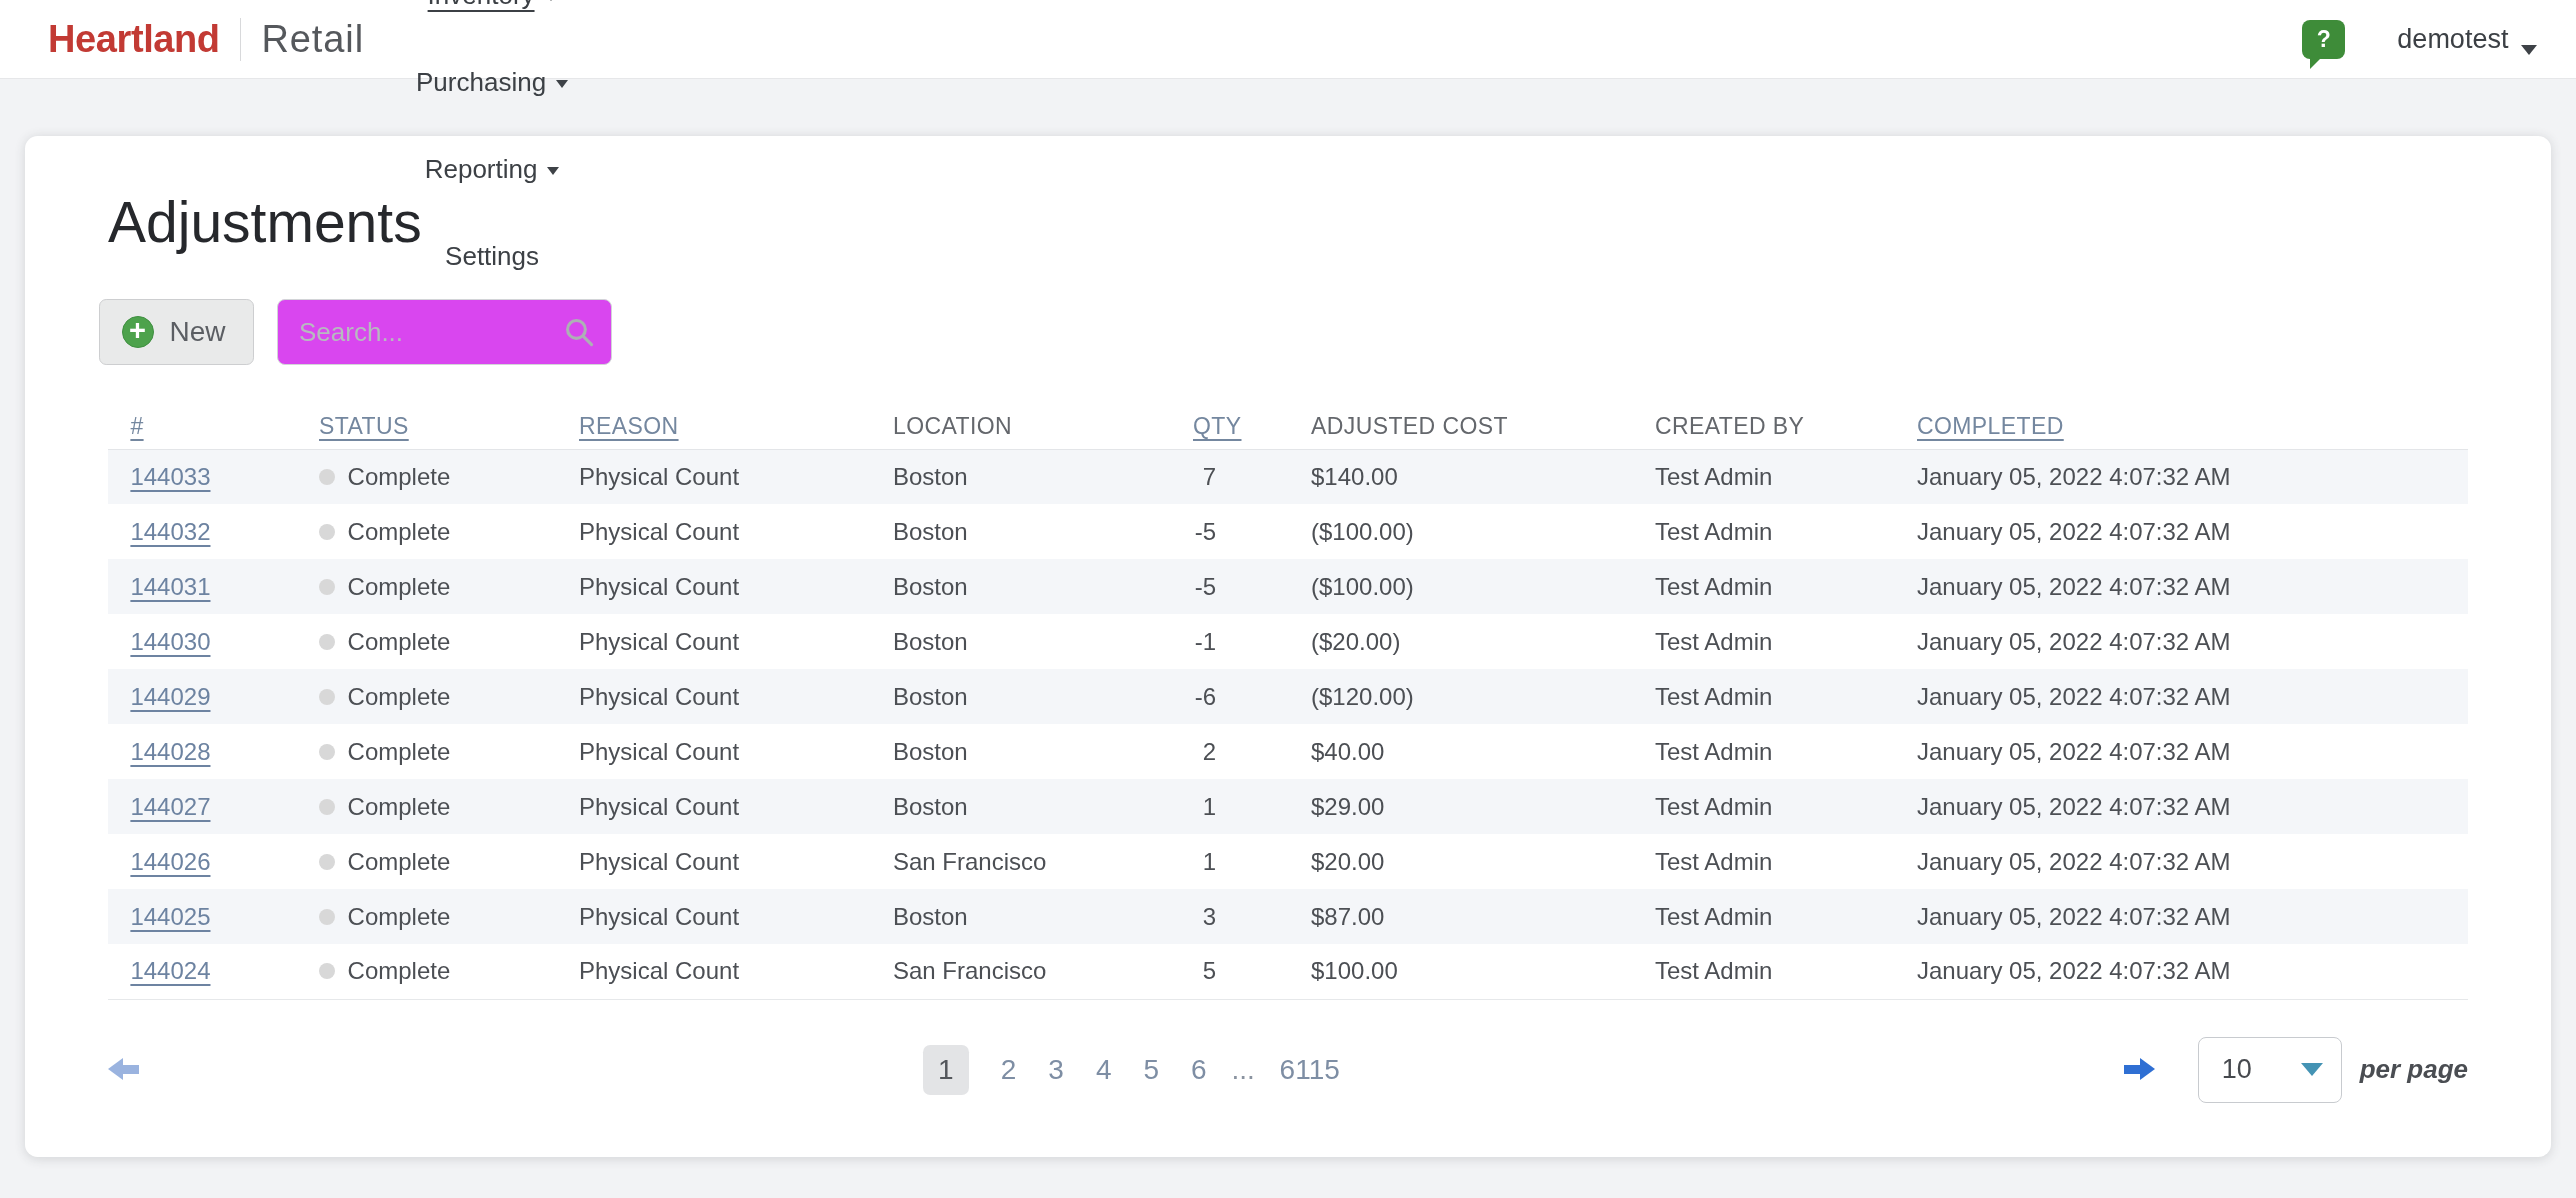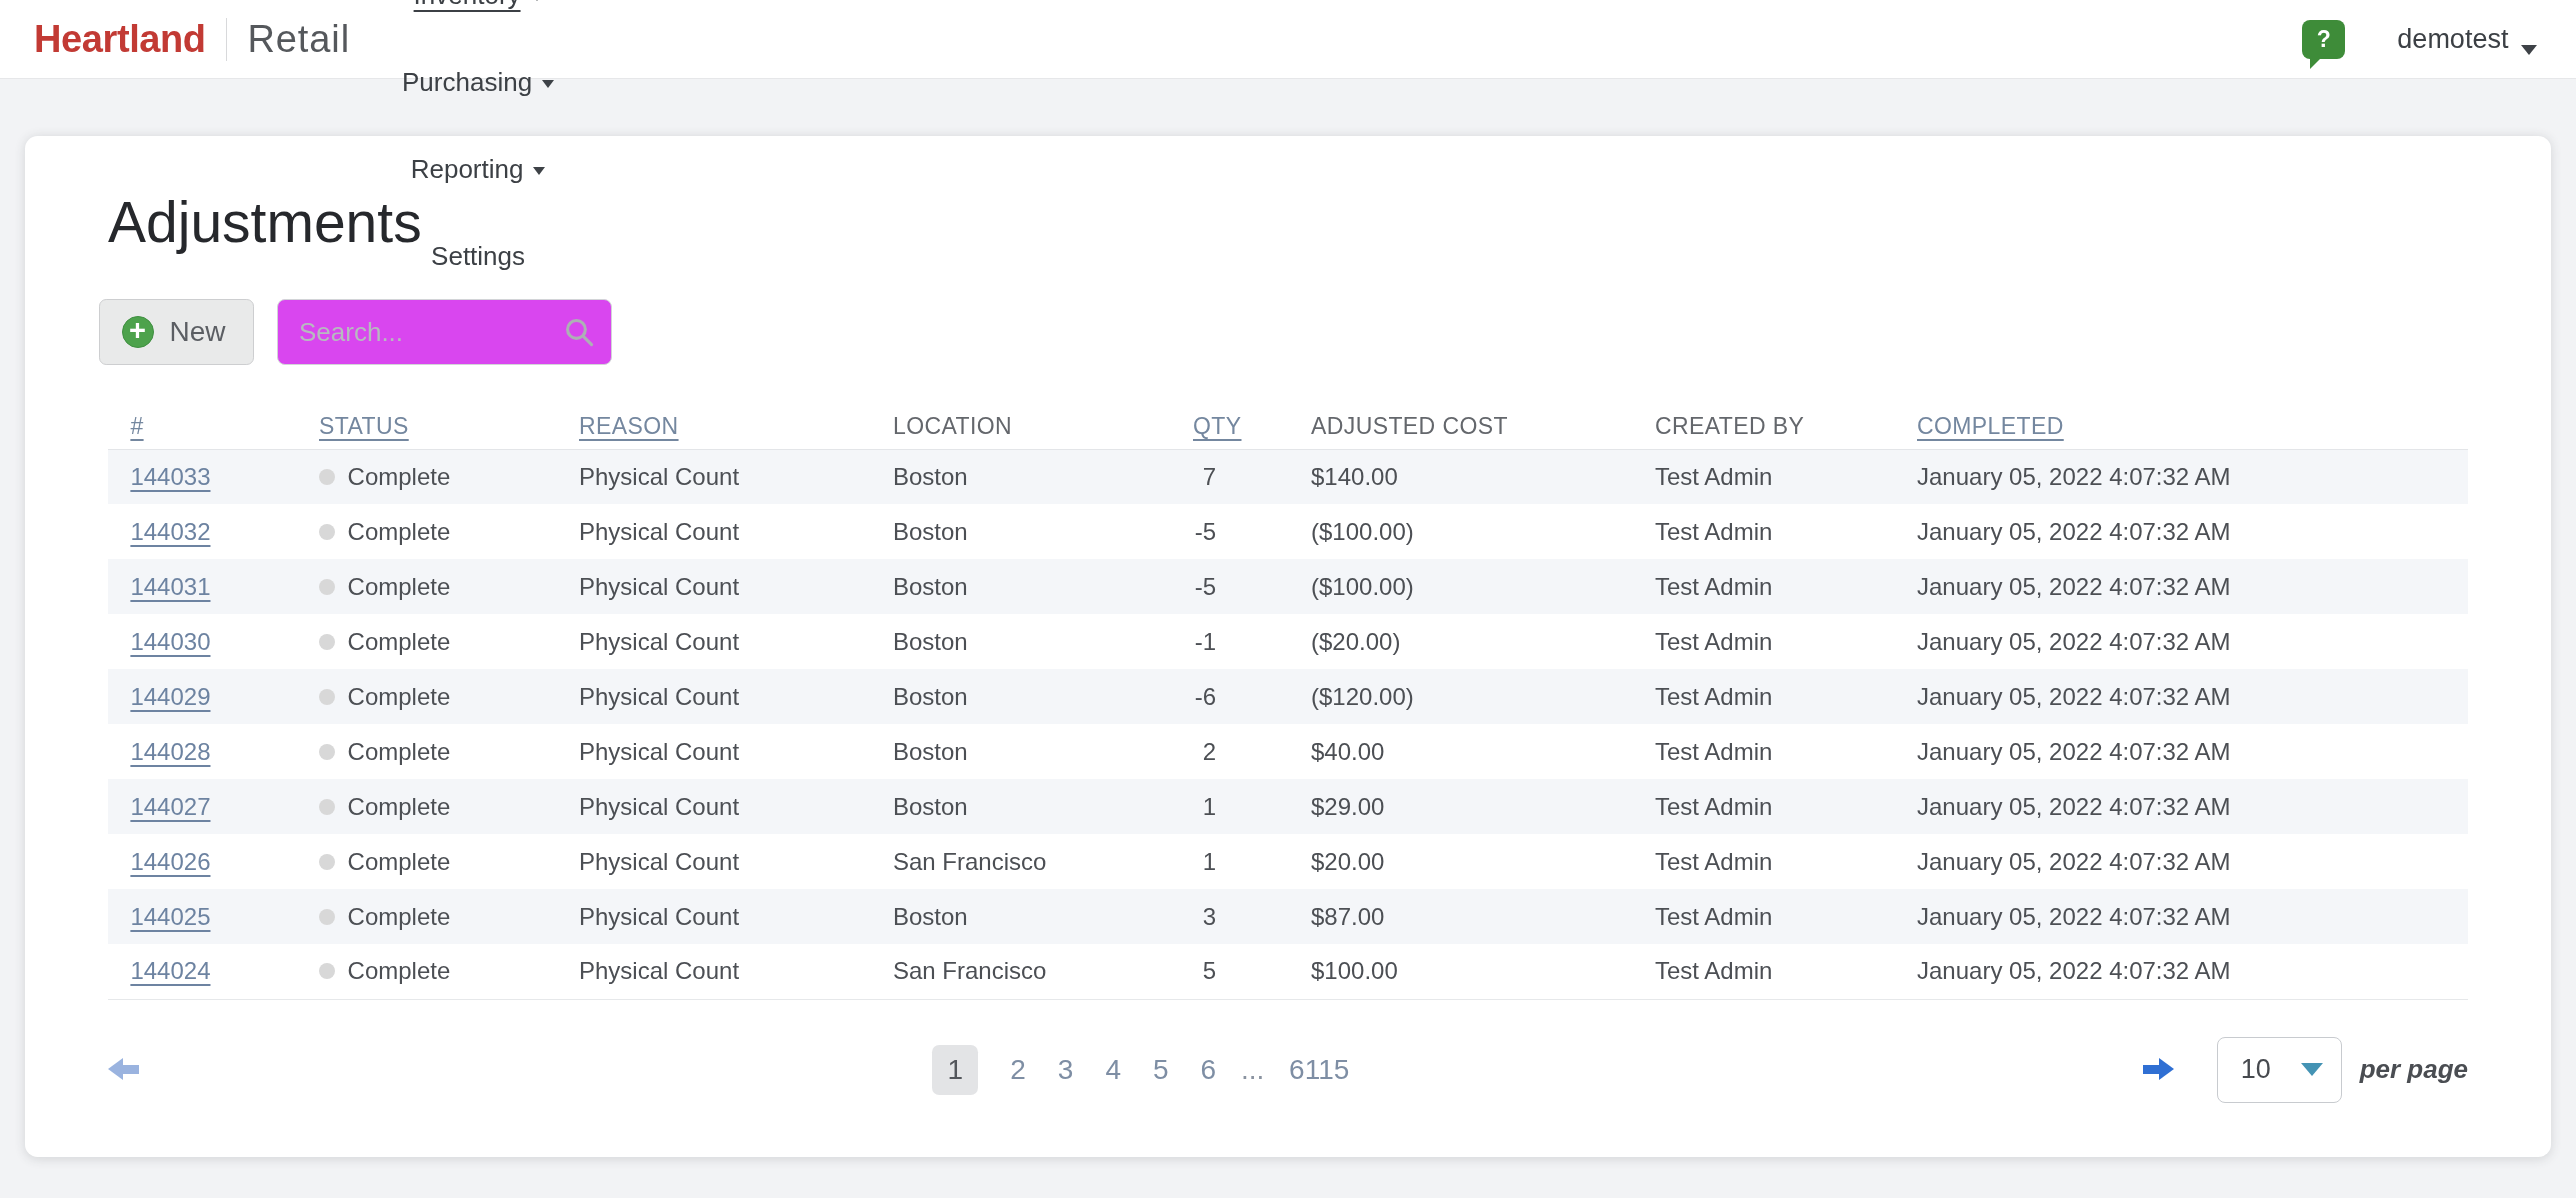--- a/index.html
+++ b/index.html
@@ -7,21 +7,21 @@
   body {
     font-family:"Liberation Sans", sans-serif;
     background:#f2f3f5;
     overflow:hidden;
     color:#4c4f54;
   }
 
   
   .nav {
     height:79px; background:#fff; border-bottom:1.8px solid #e6e7e9;
-    display:flex; align-items:center; padding:0 39px 0 34px;
+    display:flex; align-items:center; padding:0 39px 0 48px;
   }
   .brand { display:flex; align-items:center; }
   .brand-heartland { font-size:38px; font-weight:bold; color:#c23a34; letter-spacing:-0.4px; }
   .brand-sep { width:1.8px; height:43px; background:#d8d9db; margin:0 20px; }
   .brand-retail { font-size:38px; font-weight:400; color:#55585c; letter-spacing:0.9px; }
   .menu { display:flex; gap:56px; margin-left:52px; align-items:center;flex-direction:column; }
   .menu-item { display:flex; align-items:center; font-size:26px; color:#3c4045; cursor:pointer; white-space:nowrap; }
   .menu-item.active > .menu-label { text-decoration:underline; text-underline-offset:6.3px; text-decoration-thickness:1.8px; }
   .caret { width:0; height:0; border-left:6.3px solid transparent; border-right:6.3px solid transparent; border-top:8px solid #3e4247; margin-left:10px; margin-top:2.7px; }
   .nav-right { margin-left:auto; display:flex; align-items:center; }
@@ -91,21 +91,21 @@
   .arrow-left .head { left:0; border-right:15.2px solid #9ab3df; }
   .arrow-left .shaft { left:13.5px; background:#9ab3df; }
   .arrow-right .head { right:0; border-left:15.2px solid #2f6fd3; }
   .arrow-right .shaft { right:13.5px; background:#2f6fd3; }
   .pages { flex:1; display:flex; justify-content:center; align-items:center; gap:32px; }
   .page-num { font-size:28px; color:#7e8ea4; cursor:pointer; }
   .page-num.active { background:#e3e4e6; border-radius:7.2px; padding:9px 15.2px; color:#53565b; }
   .page-num.dots { cursor:default; color:#8a93a0; margin:0 -7.2px; }
   .pager-right { display:flex; align-items:center; }
   .per-page-select {
-    width:125px; height:66px; border:1.8px solid #c8cbcf; border-radius:8px; background:#fff;
+    width:144px; height:66px; border:1.8px solid #c8cbcf; border-radius:8px; background:#fff;
     display:flex; align-items:center; justify-content:space-between; padding:0 18px 0 23px;
     margin-left:43px; cursor:pointer;
   }
   .per-page-value { font-size:27px; color:#46494e; }
   .select-caret { width:0; height:0; border-left:11.7px solid transparent; border-right:11.7px solid transparent; border-top:13.5px solid #4493b4; }
   .per-page-label { margin-left:18px; font-size:26px; font-weight:bold; color:#4a4d52;font-style:italic; }
 </style>
 </head>
 <body>
 

